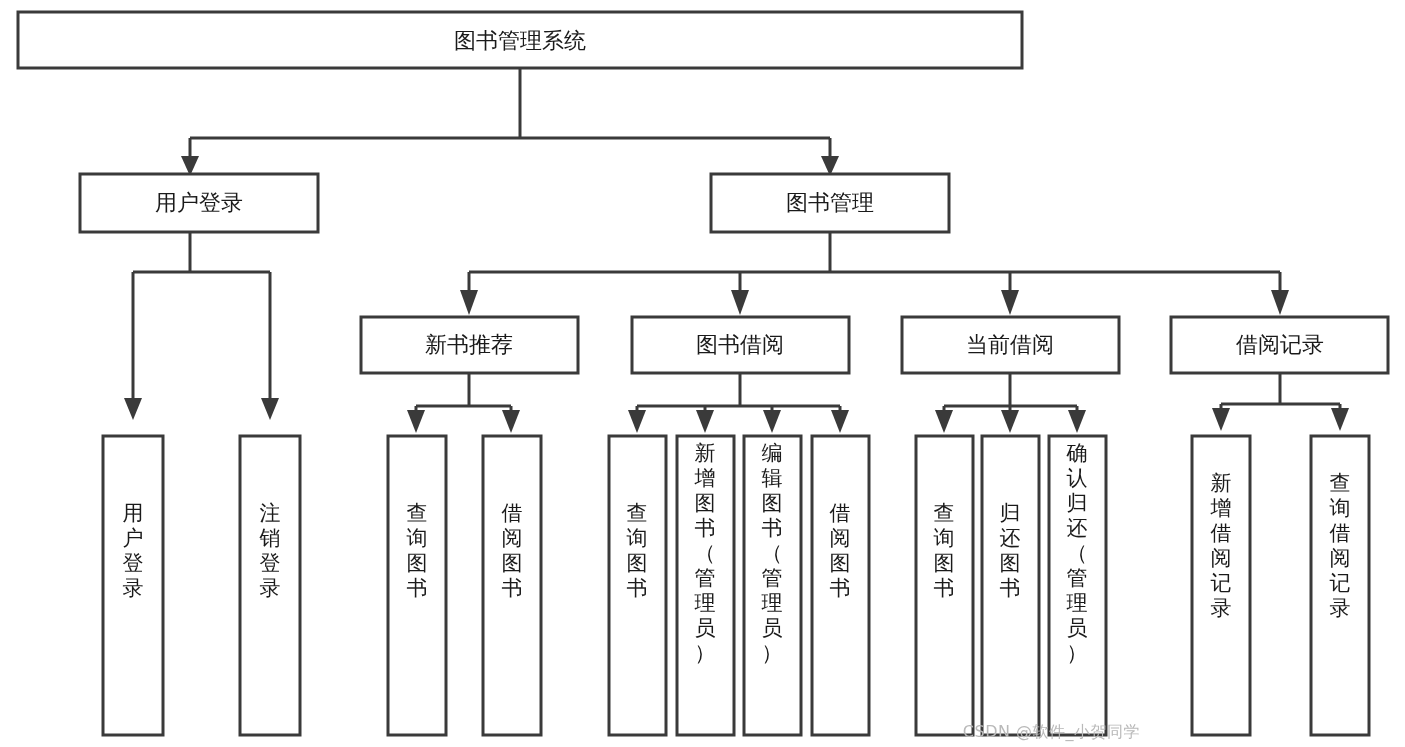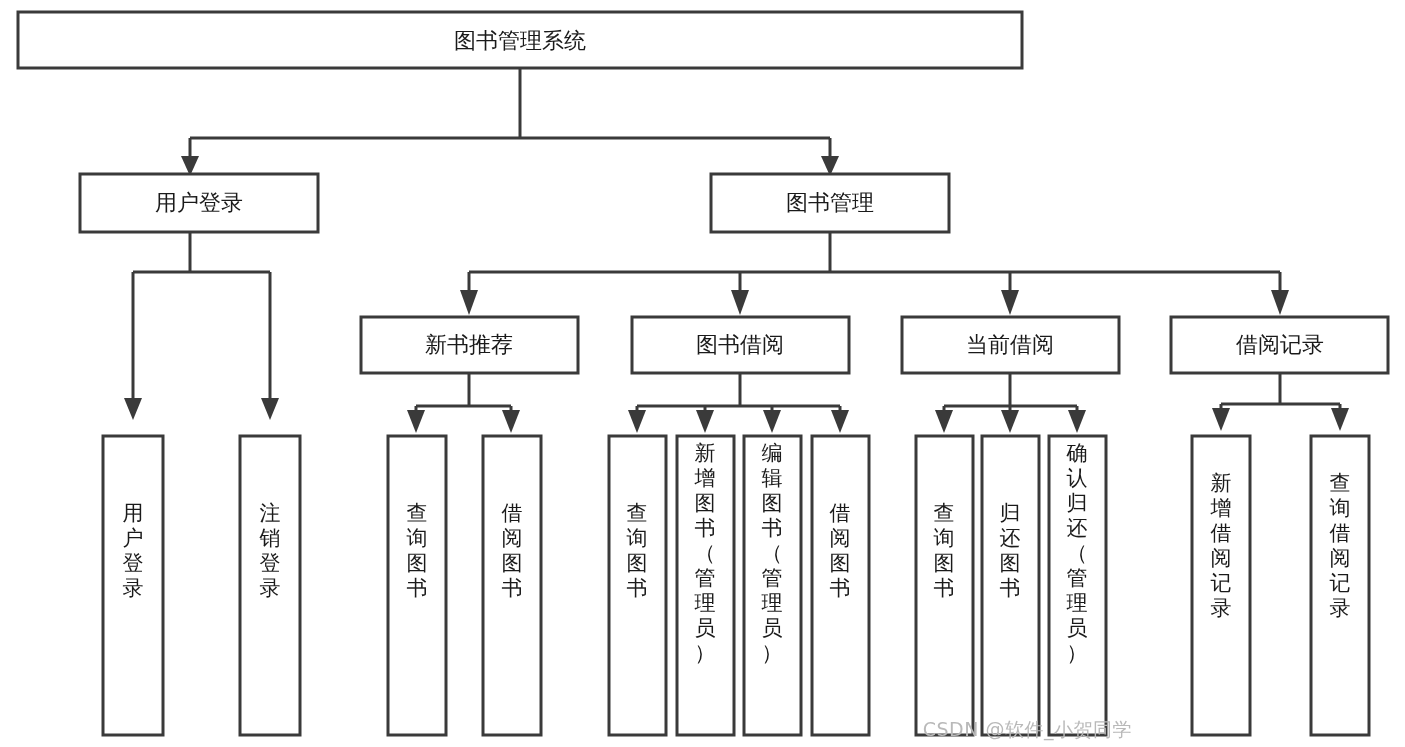--- a/index.html
+++ b/index.html
@@ -52,24 +52,24 @@
     dominant-baseline: middle;
   }
   .node-label-vertical {
     font-family: "DejaVu Sans", "Liberation Sans", sans-serif;
     font-size: 21px;
     fill: #1a1a1a;
     text-anchor: middle;
   }
   .watermark {
     position: absolute;
-    right: 24px;
+    right: 16px;
     bottom: 4px;
     font-family: "DejaVu Sans", "Liberation Sans", sans-serif;
-    font-size: 19px;
+    font-size: 16px;
     color: #b9b9b9;
     letter-spacing: 0.5px;
     white-space: nowrap;
     user-select: none;
   }
 </style>
 </head>
 <body>
 
 <div id="diagram-root">

